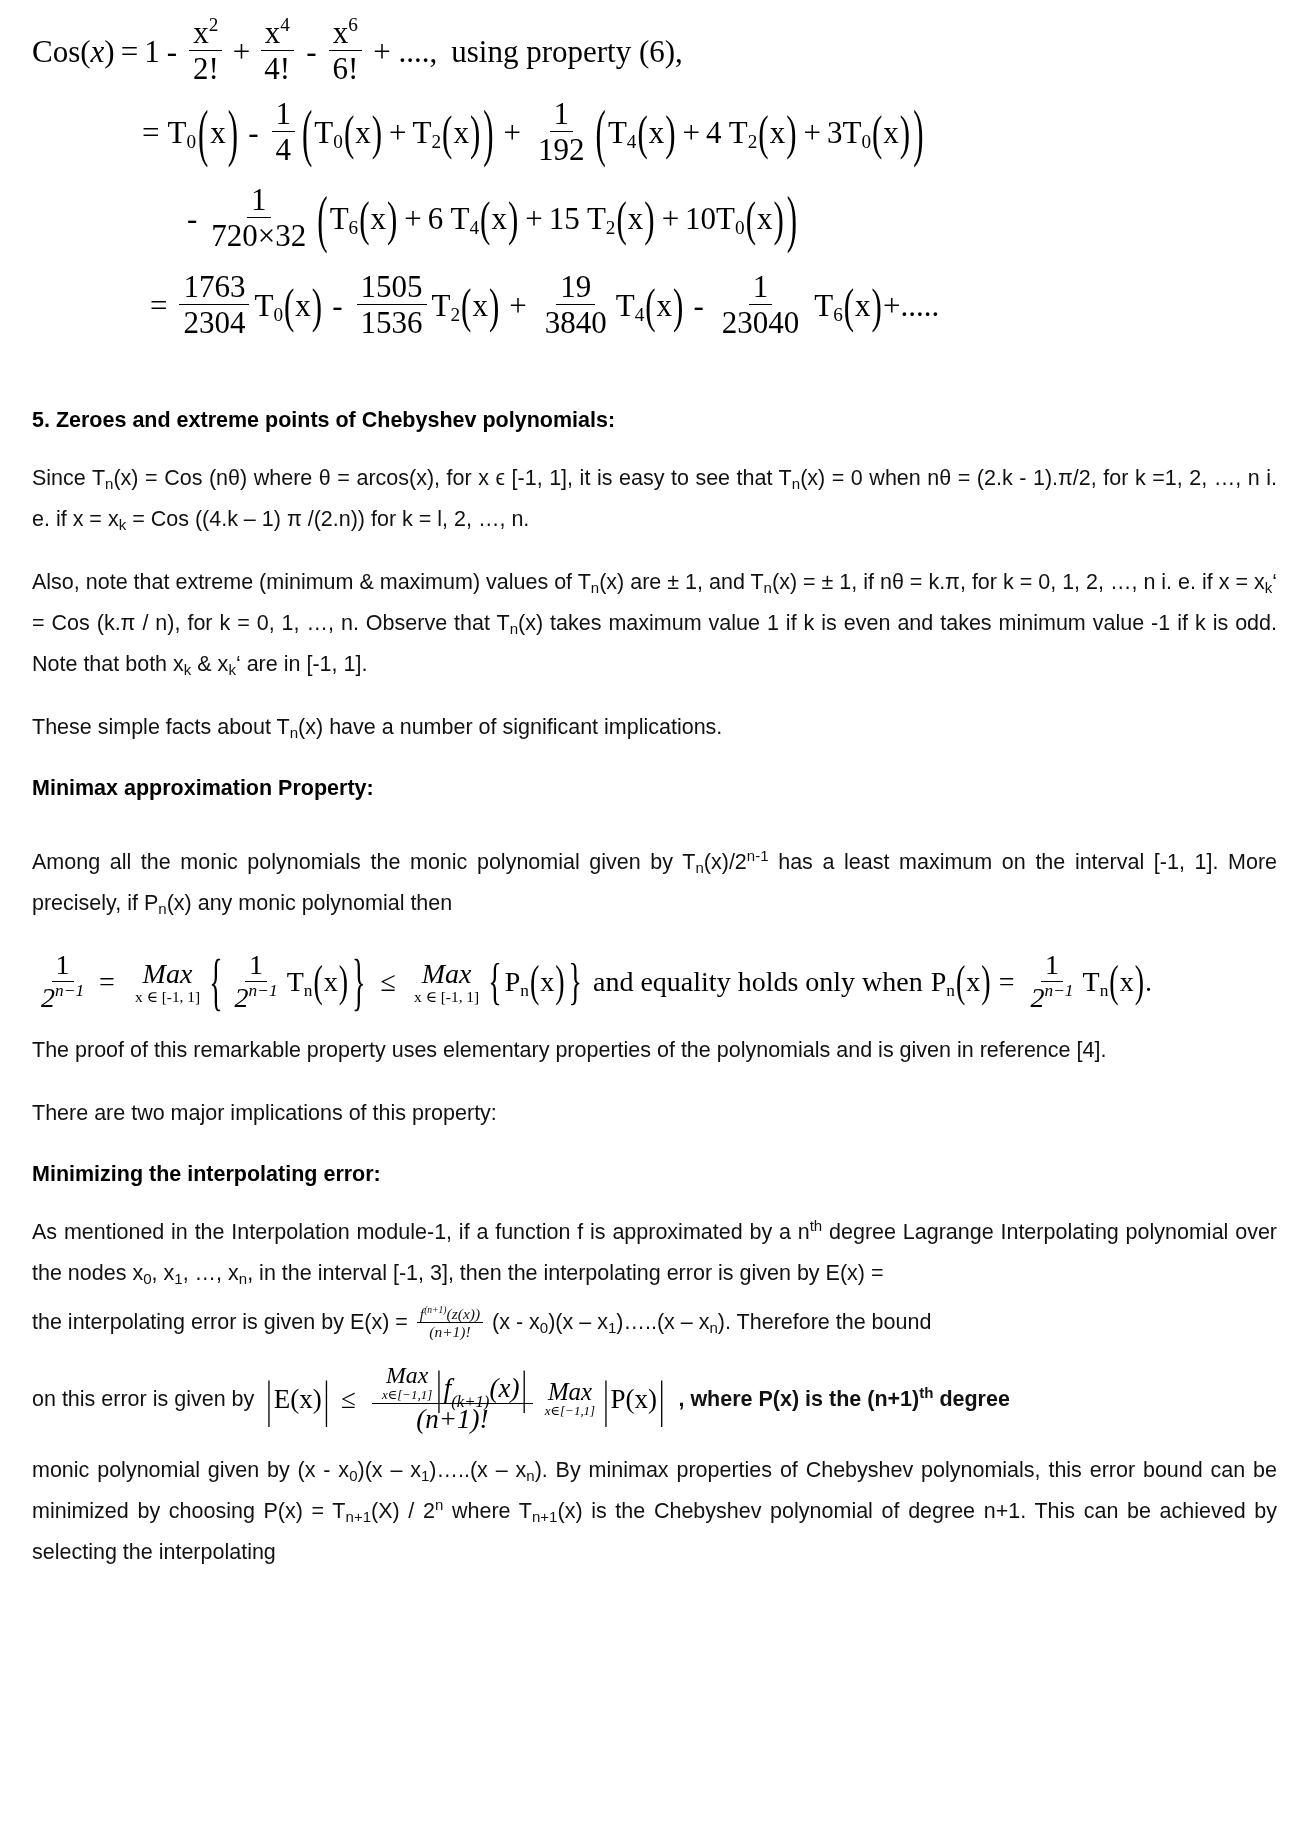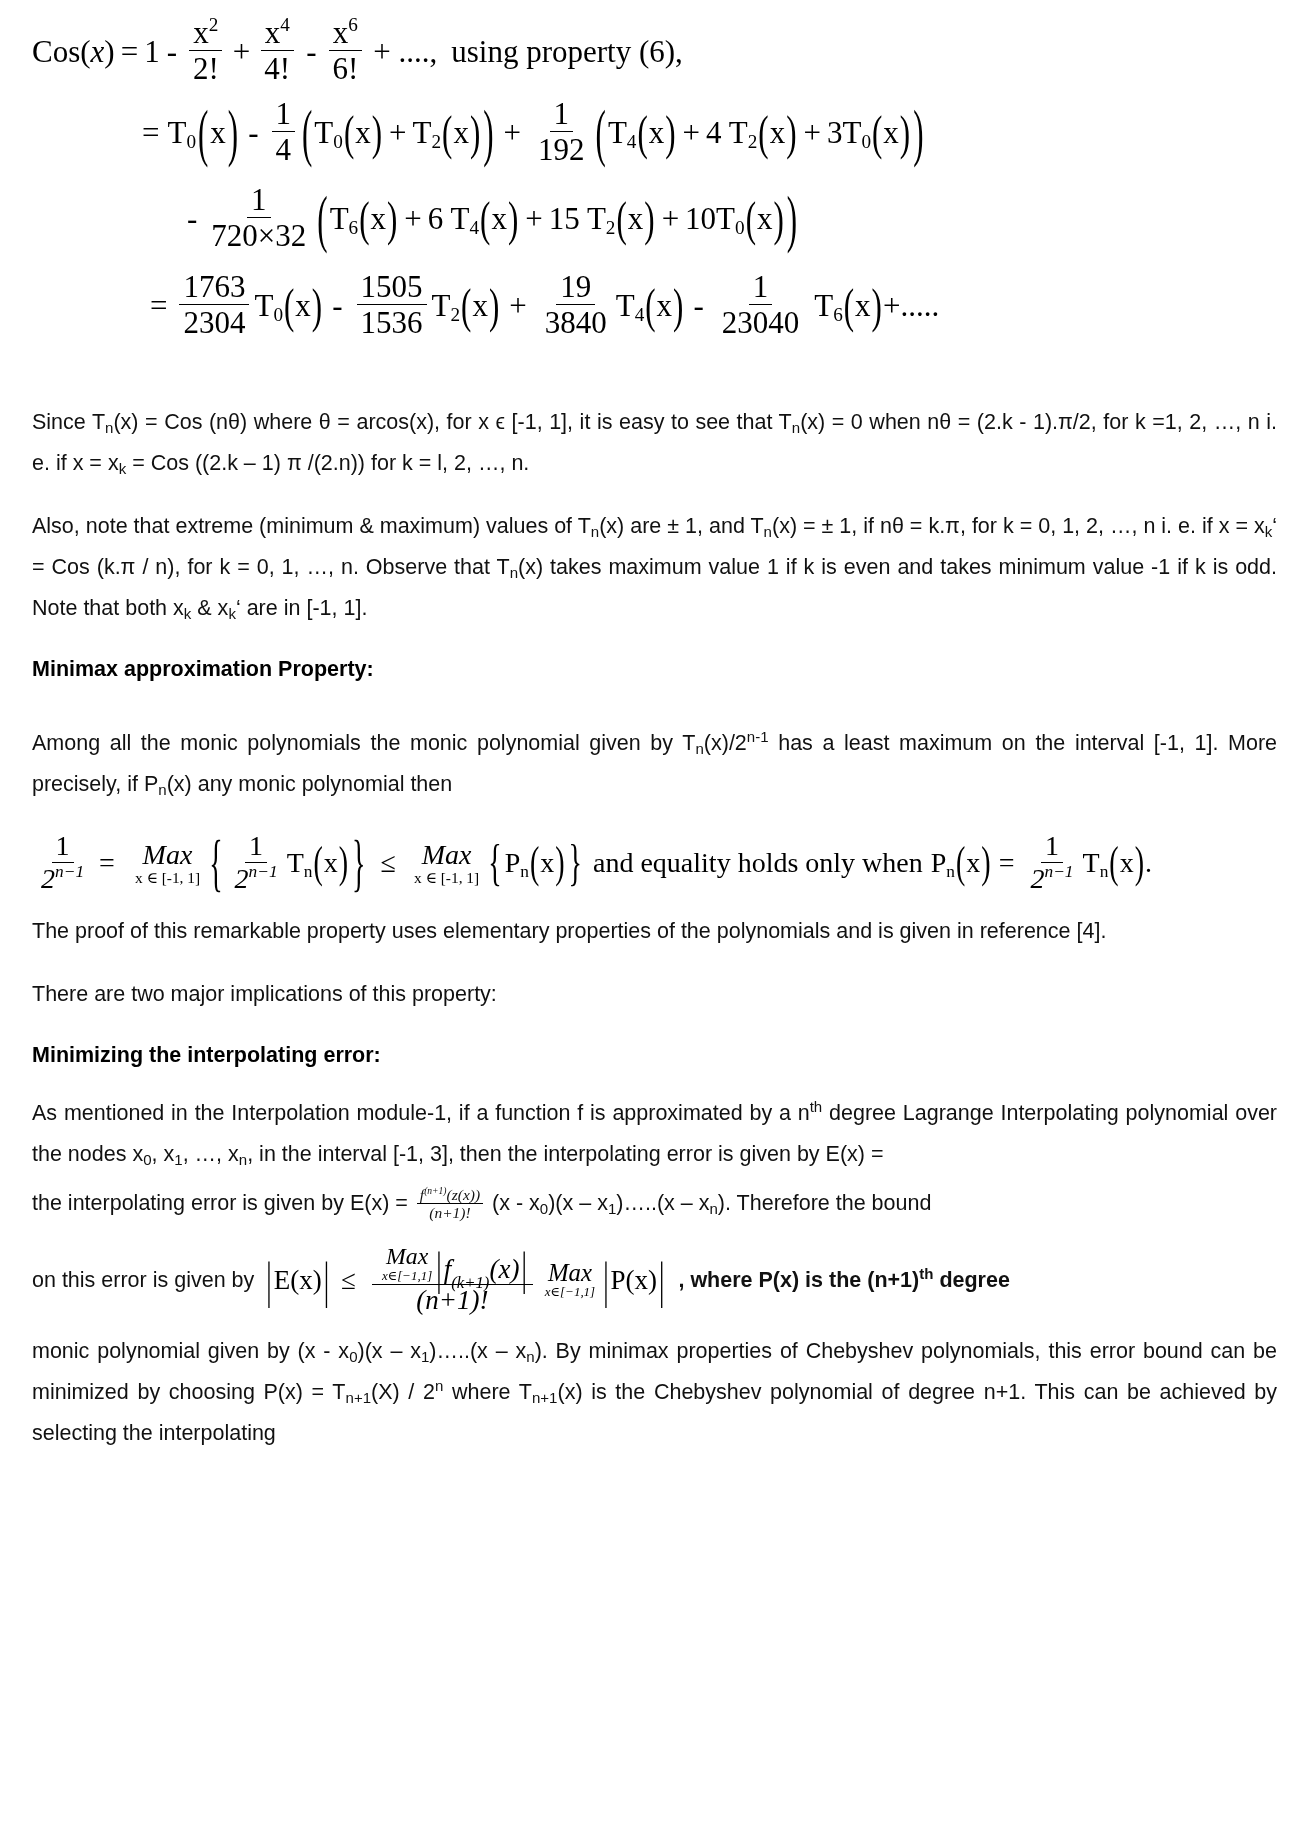--- a/index.html
+++ b/index.html
@@ -246,31 +246,35 @@
         <span class="num">1</span>
             <span class="den">23040</span>
       </span>
       <span style="margin-left:6px;">T<sub class="msub">6</sub></span><span class="paren sm">(</span>x<span class="paren sm">)</span>
       <span>+.....</span>
     </div>
   </div>
 
   <div style="height:52px;"></div>
 
+  <h3 class="head">5. Zeroes and extreme points of Chebyshev polynomials:</h3>
 
   <div class="body">
 
     <p class="para just" style="margin-bottom:22px;">
-      <span>Since T</span><sub class="tsub">n</sub><span>(x) = Cos (nθ) where θ = arcos(x), for x ϵ [-1, 1], it is easy to see that T</span><sub class="tsub">n</sub><span>(x) = 0 when nθ = (2.k - 1).π/2, for k =1, 2, …, n  i. e. if x = x</span><sub class="tsub">k</sub><span> = Cos ((2.k – 1) π /(2.n)) for k = l, 2, …, n.</span>
+      <span>Since T</span><sub class="tsub">n</sub><span>(x) = Cos (nθ) where θ = arcos(x), for x ϵ [-1, 1], it is easy to see that T</span><sub class="tsub">n</sub><span>(x) = 0 when nθ = (2.k - 1).π/2, for k =1, 2, …, n  i. e. if x = x</span><sub class="tsub">k</sub><span> = Cos ((4.k – 1) π /(2.n)) for k = l, 2, …, n.</span>
     </p>
 
     <p class="para just" style="margin-bottom:22px;">
       <span>Also, note that extreme (minimum &amp; maximum) values of T</span><sub class="tsub">n</sub><span>(x) are ± 1, and T</span><sub class="tsub">n</sub><span>(x) = ± 1, if nθ = k.π, for k = 0, 1, 2, …, n i. e. if x = x</span><sub class="tsub">k</sub><span>‘ = Cos (k.π / n), for k = 0, 1, …, n. Observe that T</span><sub class="tsub">n</sub><span>(x) takes maximum value 1 if k is even and takes minimum value -1 if k is odd.  Note that both x</span><sub class="tsub">k</sub><span> &amp; x</span><sub class="tsub">k</sub><span>‘ are in [-1, 1].</span>
     </p>
 
+    <p class="para" style="margin-bottom:22px;">
+      <span>These simple facts about T</span><sub class="tsub">n</sub><span>(x) have a number of significant implications.</span>
+    </p>
   </div>
 
   <h3 class="head" style="margin-bottom:36px;">Minimax approximation Property:</h3>
 
   <div class="body">
     <p class="para just" style="margin-bottom:12px; text-align:justify;">
       <span>Among all the monic polynomials the monic polynomial given by T</span><sub class="tsub">n</sub><span>(x)/2</span><sup class="tsup">n-1</sup><span> has a least maximum on the interval [-1, 1]. More precisely, if P</span><sub class="tsub">n</sub><span>(x) any monic polynomial then</span>
     </p>
   </div>
 

